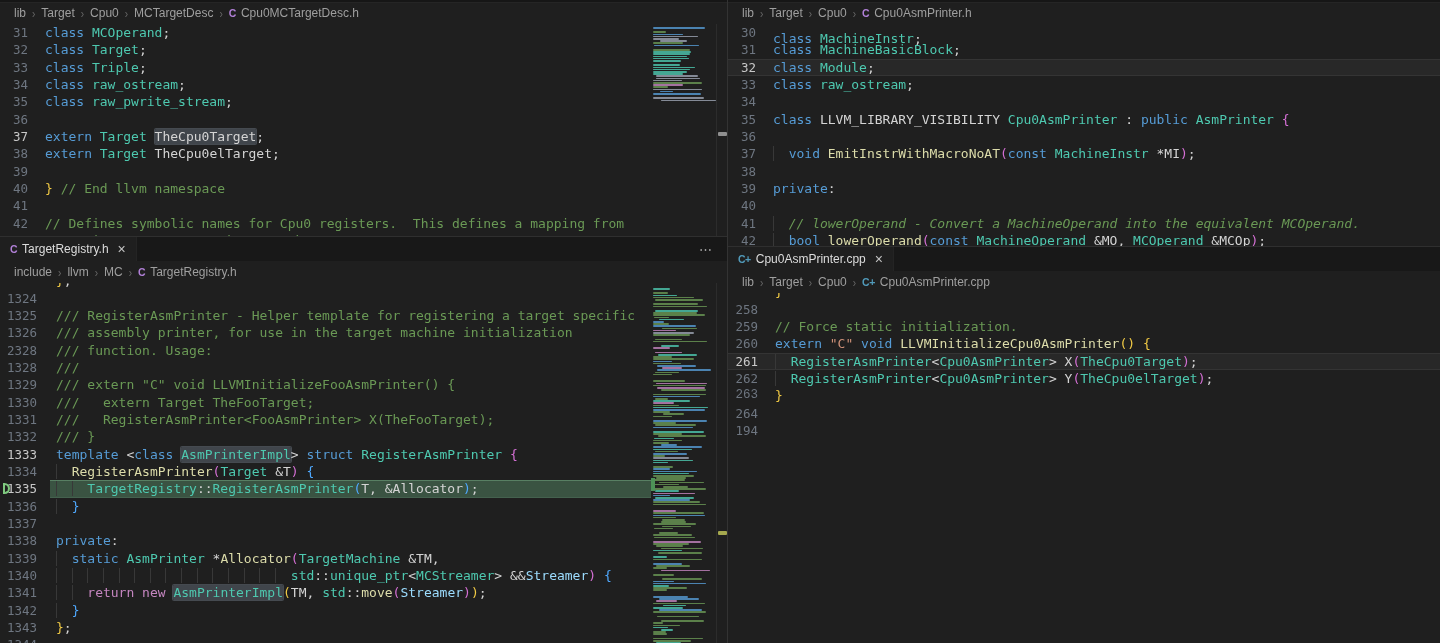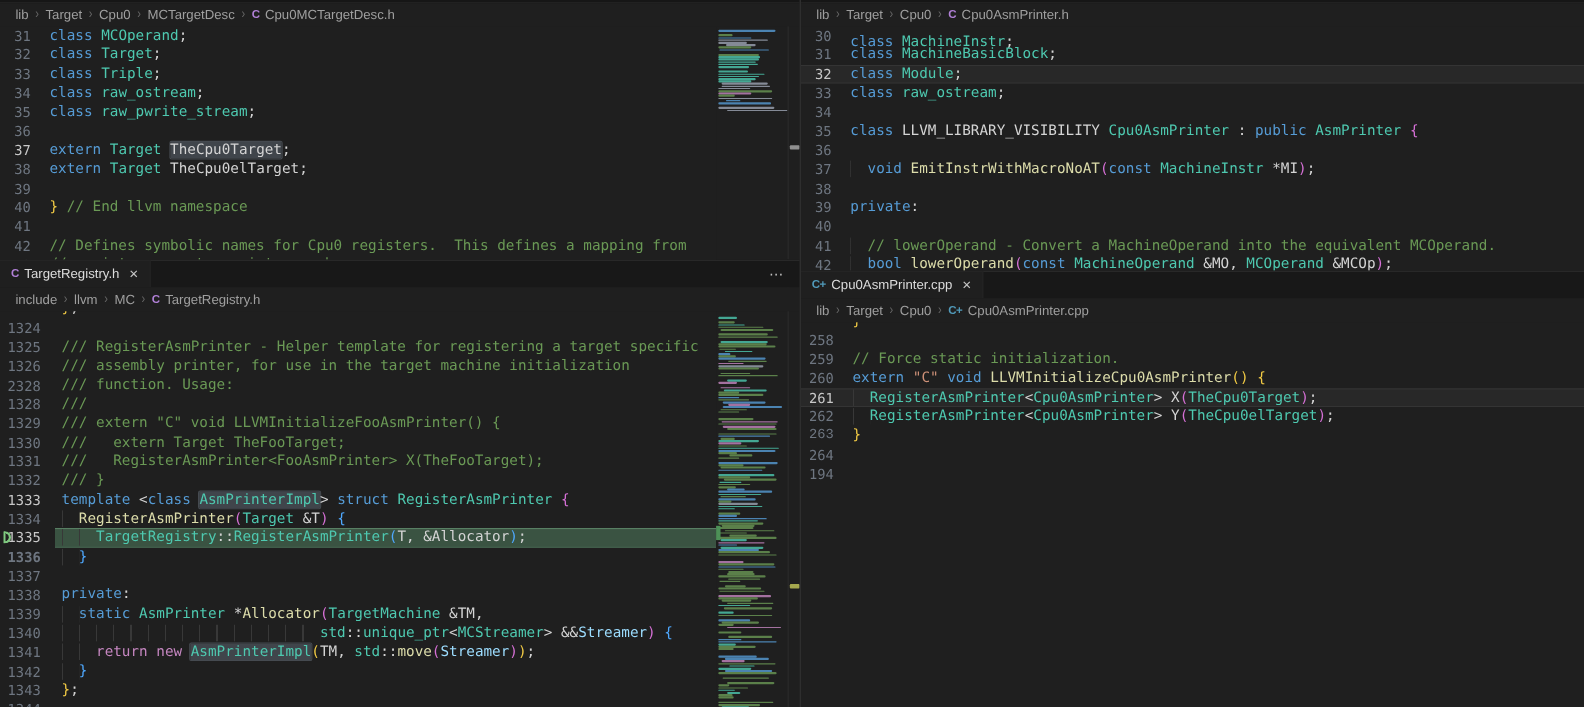--- a/index.html
+++ b/index.html
@@ -132,21 +132,21 @@
       <div class="cur-line" style="top: 58.666px; width: 712px; height: 17.333px;"></div>
       <div class="code-line" style="top: 58.666px;"><span class="lnum bright" style="width: 28px;">32</span><span style="position: absolute; left: 45px; top: 0px;"><span class="tok-k">class</span><span class="tok-p"> </span><span class="tok-t">Module</span><span class="tok-p">;</span></span></div>
       <div class="code-line" style="top: 75.999px;"><span class="lnum" style="width: 28px;">33</span><span style="position: absolute; left: 45px; top: 0px;"><span class="tok-k">class</span><span class="tok-p"> </span><span class="tok-t">raw_ostream</span><span class="tok-p">;</span></span></div>
       <div class="code-line" style="top: 93.332px;"><span class="lnum" style="width: 28px;">34</span><span style="position: absolute; left: 45px; top: 0px;"></span></div>
       <div class="code-line" style="top: 110.665px;"><span class="lnum" style="width: 28px;">35</span><span style="position: absolute; left: 45px; top: 0px;"><span class="tok-k">class</span><span class="tok-p"> LLVM_LIBRARY_VISIBILITY </span><span class="tok-t">Cpu0AsmPrinter</span><span class="tok-p"> : </span><span class="tok-k">public</span><span class="tok-p"> </span><span class="tok-t">AsmPrinter</span><span class="tok-p"> </span><span class="tok-m">{</span></span></div>
       <div class="code-line" style="top: 127.998px;"><span class="lnum" style="width: 28px;">36</span><span style="position: absolute; left: 45px; top: 0px;"></span></div>
       <div class="code-line" style="top: 145.331px;"><span class="lnum" style="width: 28px;">37</span><span style="position: absolute; left: 45px; top: 0px;"><span class="tok-i">  </span><span class="tok-k">void</span><span class="tok-p"> </span><span class="tok-f">EmitInstrWithMacroNoAT</span><span class="tok-m">(</span><span class="tok-k">const</span><span class="tok-p"> </span><span class="tok-t">MachineInstr</span><span class="tok-p"> *</span><span class="tok-d">MI</span><span class="tok-m">)</span><span class="tok-p">;</span></span></div>
       <div class="code-line" style="top: 162.664px;"><span class="lnum" style="width: 28px;">38</span><span style="position: absolute; left: 45px; top: 0px;"></span></div>
       <div class="code-line" style="top: 179.997px;"><span class="lnum" style="width: 28px;">39</span><span style="position: absolute; left: 45px; top: 0px;"><span class="tok-k">private</span><span class="tok-p">:</span></span></div>
       <div class="code-line" style="top: 197.33px;"><span class="lnum" style="width: 28px;">40</span><span style="position: absolute; left: 45px; top: 0px;"></span></div>
-      <div class="code-line" style="top: 214.663px;"><span class="lnum" style="width: 28px;">41</span><span style="position: absolute; left: 45px; top: 0px;"><span class="tok-i">  </span><span class="tok-c">// lowerOperand - Convert a MachineOperand into the equivalent MCOperand.</span></span></div>
+      <div class="code-line" style="top: 214.663px;"><span class="lnum" style="width: 28px;">41</span><span style="position: absolute; left: 45px; top: 0px; font-style: italic;"><span class="tok-i">  </span><span class="tok-c">// lowerOperand - Convert a MachineOperand into the equivalent MCOperand.</span></span></div>
       <div class="code-line" style="top: 231.996px;"><span class="lnum" style="width: 28px;">42</span><span style="position: absolute; left: 45px; top: 0px;"><span class="tok-i">  </span><span class="tok-k">bool</span><span class="tok-p"> </span><span class="tok-f">lowerOperand</span><span class="tok-m">(</span><span class="tok-k">const</span><span class="tok-p"> </span><span class="tok-t">MachineOperand</span><span class="tok-p"> &amp;</span><span class="tok-d">MO</span><span class="tok-p">, </span><span class="tok-t">MCOperand</span><span class="tok-p"> &amp;</span><span class="tok-d">MCOp</span><span class="tok-m">)</span><span class="tok-p">;</span></span></div>
       <div class="topstrip"></div>
       <div class="breadcrumb" style="top: 2px;">
         <span class="crumb">
           <span>lib</span>
         </span>
         <span class="crumb-sep">›</span>
         <span class="crumb">
           <span>Target</span>
         </span>
@@ -170,21 +170,21 @@
       <div class="code-line" style="top: 123.065px;"><span class="lnum" style="width: 37px;">1328</span><span style="position: absolute; left: 56px; top: 0px;"><span class="tok-c">///</span></span></div>
       <div class="code-line" style="top: 140.398px;"><span class="lnum" style="width: 37px;">1329</span><span style="position: absolute; left: 56px; top: 0px;"><span class="tok-c">/// extern "C" void LLVMInitializeFooAsmPrinter() {</span></span></div>
       <div class="code-line" style="top: 157.731px;"><span class="lnum" style="width: 37px;">1330</span><span style="position: absolute; left: 56px; top: 0px;"><span class="tok-c">///   extern Target TheFooTarget;</span></span></div>
       <div class="code-line" style="top: 175.064px;"><span class="lnum" style="width: 37px;">1331</span><span style="position: absolute; left: 56px; top: 0px;"><span class="tok-c">///   RegisterAsmPrinter&lt;FooAsmPrinter&gt; X(TheFooTarget);</span></span></div>
       <div class="code-line" style="top: 192.397px;"><span class="lnum" style="width: 37px;">1332</span><span style="position: absolute; left: 56px; top: 0px;"><span class="tok-c">/// }</span></span></div>
       <div class="code-line" style="top: 209.73px;"><span class="lnum bright" style="width: 37px;">1333</span><span style="position: absolute; left: 56px; top: 0px;"><span class="tok-k">template</span><span class="tok-p"> &lt;</span><span class="tok-k">class</span><span class="tok-p"> </span><span class="tok-t wordbox">AsmPrinterImpl</span><span class="tok-p">&gt; </span><span class="tok-k">struct</span><span class="tok-p"> </span><span class="tok-t">RegisterAsmPrinter</span><span class="tok-p"> </span><span class="tok-m">{</span></span></div>
       <div class="code-line" style="top: 227.063px;"><span class="lnum" style="width: 37px;">1334</span><span style="position: absolute; left: 56px; top: 0px;"><span class="tok-i">  </span><span class="tok-f">RegisterAsmPrinter</span><span class="tok-m">(</span><span class="tok-t">Target</span><span class="tok-p"> &amp;</span><span class="tok-d">T</span><span class="tok-m">)</span><span class="tok-p"> </span><span class="tok-u">{</span></span></div>
       <div class="bm-line" style="left: 50px; top: 244.396px; width: 601px; height: 17.333px;"></div>
       <span class="bm-icon" style="left: 3px; top: 247.396px;"></span>
       <div class="code-line" style="top: 244.396px;"><span class="lnum bright" style="width: 37px;">1335</span><span style="position: absolute; left: 56px; top: 0px;"><span class="tok-i">    </span><span class="tok-t">TargetRegistry</span><span class="tok-p">::</span><span class="tok-t">RegisterAsmPrinter</span><span class="tok-u">(</span><span class="tok-d">T</span><span class="tok-p">, &amp;</span><span class="tok-d">Allocator</span><span class="tok-u">)</span><span class="tok-p">;</span></span></div>
-      <div class="code-line" style="top: 261.729px;"><span class="lnum" style="width: 37px; font-weight: bold;">1336</span><span style="position: absolute; left: 56px; top: 0px;"><span class="tok-i">  </span><span class="tok-u">}</span></span></div>
+      <div class="code-line" style="top: 261.729px;"><span class="lnum" style="width: 37px;">1336</span><span style="position: absolute; left: 56px; top: 0px;"><span class="tok-i">  </span><span class="tok-u">}</span></span></div>
       <div class="code-line" style="top: 279.062px;"><span class="lnum" style="width: 37px;">1337</span><span style="position: absolute; left: 56px; top: 0px;"></span></div>
       <div class="code-line" style="top: 296.395px;"><span class="lnum" style="width: 37px;">1338</span><span style="position: absolute; left: 56px; top: 0px;"><span class="tok-k">private</span><span class="tok-p">:</span></span></div>
       <div class="code-line" style="top: 313.728px;"><span class="lnum" style="width: 37px;">1339</span><span style="position: absolute; left: 56px; top: 0px;"><span class="tok-i">  </span><span class="tok-k">static</span><span class="tok-p"> </span><span class="tok-t">AsmPrinter</span><span class="tok-p"> *</span><span class="tok-f">Allocator</span><span class="tok-m">(</span><span class="tok-t">TargetMachine</span><span class="tok-p"> &amp;</span><span class="tok-d">TM</span><span class="tok-p">,</span></span></div>
       <div class="code-line" style="top: 331.061px;"><span class="lnum" style="width: 37px;">1340</span><span style="position: absolute; left: 56px; top: 0px;"><span class="tok-i">                              </span><span class="tok-t">std</span><span class="tok-p">::</span><span class="tok-t">unique_ptr</span><span class="tok-p">&lt;</span><span class="tok-t">MCStreamer</span><span class="tok-p">&gt; &amp;&amp;</span><span class="tok-v">Streamer</span><span class="tok-m">)</span><span class="tok-p"> </span><span class="tok-u">{</span></span></div>
       <div class="code-line" style="top: 348.394px;"><span class="lnum" style="width: 37px;">1341</span><span style="position: absolute; left: 56px; top: 0px;"><span class="tok-i">    </span><span class="tok-x">return</span><span class="tok-p"> </span><span class="tok-x">new</span><span class="tok-p"> </span><span class="tok-t wordbox">AsmPrinterImpl</span><span class="tok-y">(</span><span class="tok-d">TM</span><span class="tok-p">, </span><span class="tok-t">std</span><span class="tok-p">::</span><span class="tok-f">move</span><span class="tok-m">(</span><span class="tok-v">Streamer</span><span class="tok-m">)</span><span class="tok-y">)</span><span class="tok-p">;</span></span></div>
       <div class="code-line" style="top: 365.727px;"><span class="lnum" style="width: 37px;">1342</span><span style="position: absolute; left: 56px; top: 0px;"><span class="tok-i">  </span><span class="tok-u">}</span></span></div>
       <div class="code-line" style="top: 383.06px;"><span class="lnum" style="width: 37px;">1343</span><span style="position: absolute; left: 56px; top: 0px;"><span class="tok-y">}</span><span class="tok-p">;</span></span></div>
       <div class="code-line" style="top: 400.393px;"><span class="lnum" style="width: 37px;">1344</span><span style="position: absolute; left: 56px; top: 0px;"></span></div>
       <div class="minimap" style="left: 651px; top: 0px; width: 65px; height: 407px; background: rgb(31, 31, 31);">
         <div class="mrow" style="left: 2px; top: 52px; width: 16.7086px; background: rgb(78, 201, 176); opacity: 0.8;"></div>

